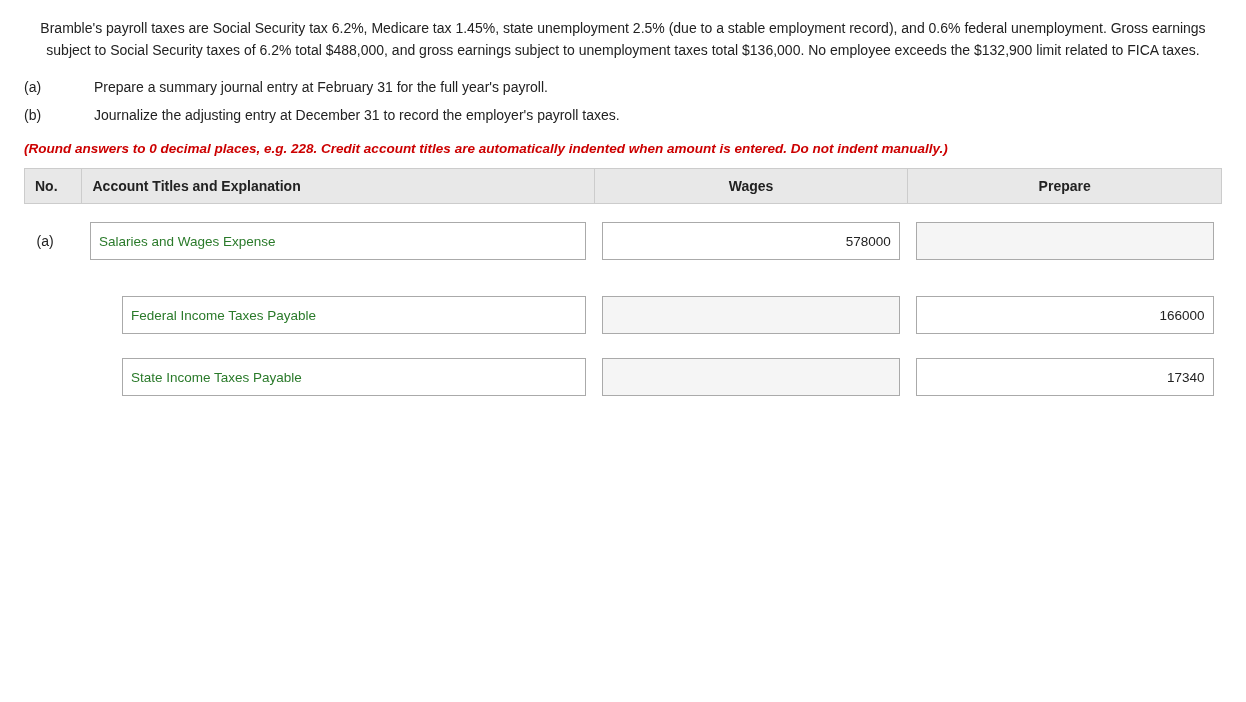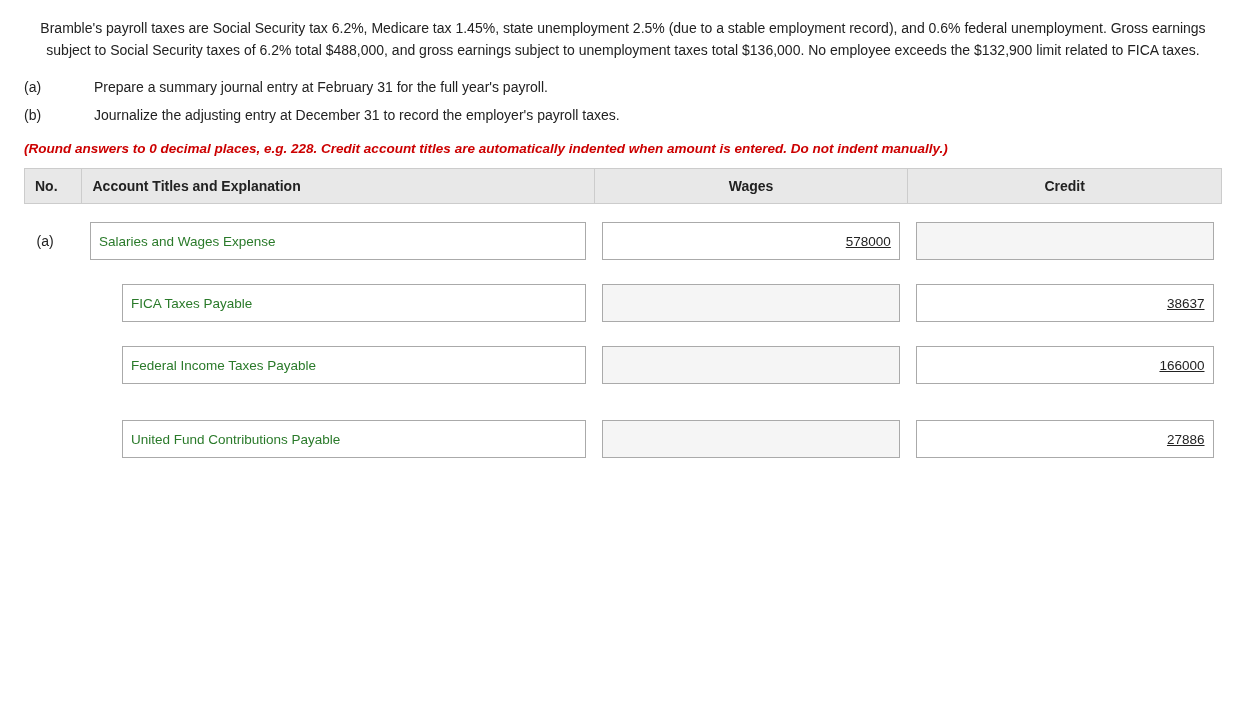--- a/index.html
+++ b/index.html
@@ -94,21 +94,20 @@
       width: 100%;
       height: 32px;
       outline: none;
       color: #222;
     }
     .input-field.account-input {
       color: #2a7a2a;
     }
     .input-field.amount-right {
       text-align: right;
-      text-decoration: underline;
     }
     .input-field.empty-field {
       background: #f5f5f5;
     }
     .no-label {
       font-size: 14px;
       color: #222;
       padding-left: 4px;
     }
   </style>
@@ -129,57 +128,51 @@
 </div>
 
 <div class="round-note">(Round answers to 0 decimal places, e.g. 228. Credit account titles are automatically indented when amount is entered. Do not indent manually.)</div>
 
 <table class="journal-table">
   <thead>
     <tr>
       <th class="col-no">No.</th>
       <th class="col-account">Account Titles and Explanation</th>
       <th class="col-debit col-debit">Wages</th>
-      <th class="col-credit col-credit">Credit</th>
+      <th class="col-credit col-credit">Prepare</th>
     </tr>
   </thead>
   <tbody id="journal-tbody">
   <tr>
         <td colspan="4" style="height: 8px;"></td>
       </tr>
       <tr>
         <td class="col-no"><span class="no-label">(a)</span></td>
         <td class="col-account col-account-cell"><input type="text" class="input-field account-input" value="Salaries and Wages Expense" style=""></td>
         <td class="col-debit"><input type="text" class="input-field amount-right" value="578000" style=""></td>
         <td class="col-credit"><input type="text" class="input-field amount-right empty-field" style=""></td>
       </tr>
       <tr>
         <td colspan="4" style="height: 8px;"></td>
       </tr>
       <tr>
-        <td class="col-no"></td>
-        <td class="col-account col-account-cell" style="padding-left: 40px;"><input type="text" class="input-field account-input" value="FICA Taxes Payable" style="color: rgb(42, 122, 42);"></td>
-        <td class="col-debit"><input type="text" class="input-field amount-right empty-field" style=""></td>
-        <td class="col-credit"><input type="text" class="input-field amount-right" value="38637" style=""></td>
-      </tr>
-      <tr>
         <td colspan="4" style="height: 8px;"></td>
       </tr>
       <tr>
         <td class="col-no"></td>
         <td class="col-account col-account-cell" style="padding-left: 40px;"><input type="text" class="input-field account-input" value="Federal Income Taxes Payable" style="color: rgb(42, 122, 42);"></td>
         <td class="col-debit"><input type="text" class="input-field amount-right empty-field" style=""></td>
         <td class="col-credit"><input type="text" class="input-field amount-right" value="166000" style=""></td>
       </tr>
       <tr>
         <td colspan="4" style="height: 8px;"></td>
       </tr>
       <tr>
-        <td colspan="4" style="height: 8px;"></td>
+        <td class="col-no"></td>
+        <td class="col-account col-account-cell" style="padding-left: 40px;"><input type="text" class="input-field account-input" value="State Income Taxes Payable" style="color: rgb(42, 122, 42);"></td>
+        <td class="col-debit"><input type="text" class="input-field amount-right empty-field" style=""></td>
+        <td class="col-credit"><input type="text" class="input-field amount-right" value="17340" style=""></td>
       </tr>
       <tr>
-        <td class="col-no"></td>
-        <td class="col-account col-account-cell" style="padding-left: 40px;"><input type="text" class="input-field account-input" value="United Fund Contributions Payable" style="color: rgb(42, 122, 42);"></td>
-        <td class="col-debit"><input type="text" class="input-field amount-right empty-field" style=""></td>
-        <td class="col-credit"><input type="text" class="input-field amount-right" value="27886" style=""></td>
+        <td colspan="4" style="height: 8px;"></td>
       </tr>
     </tbody>
 </table>
 
 </body></html>

